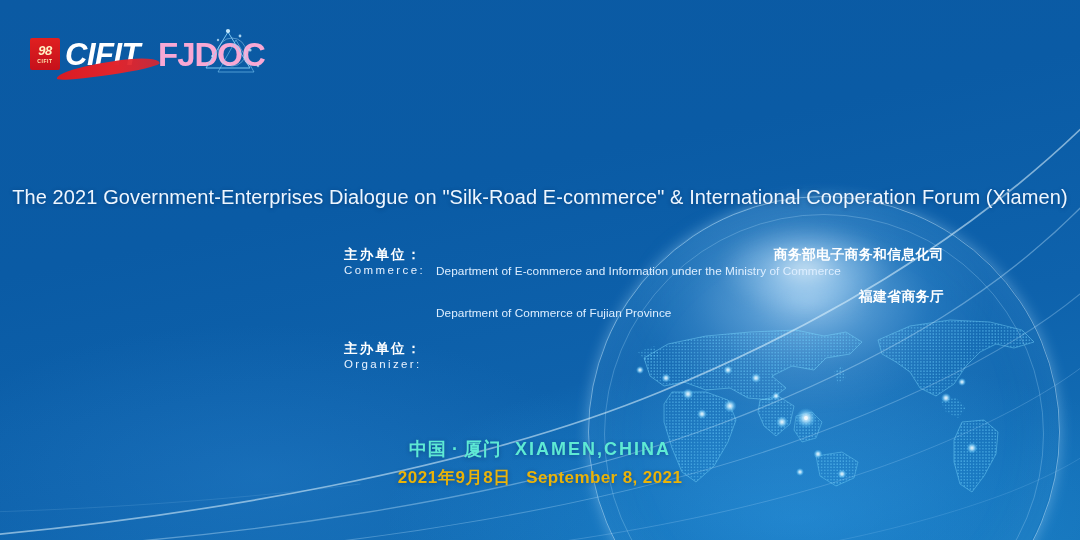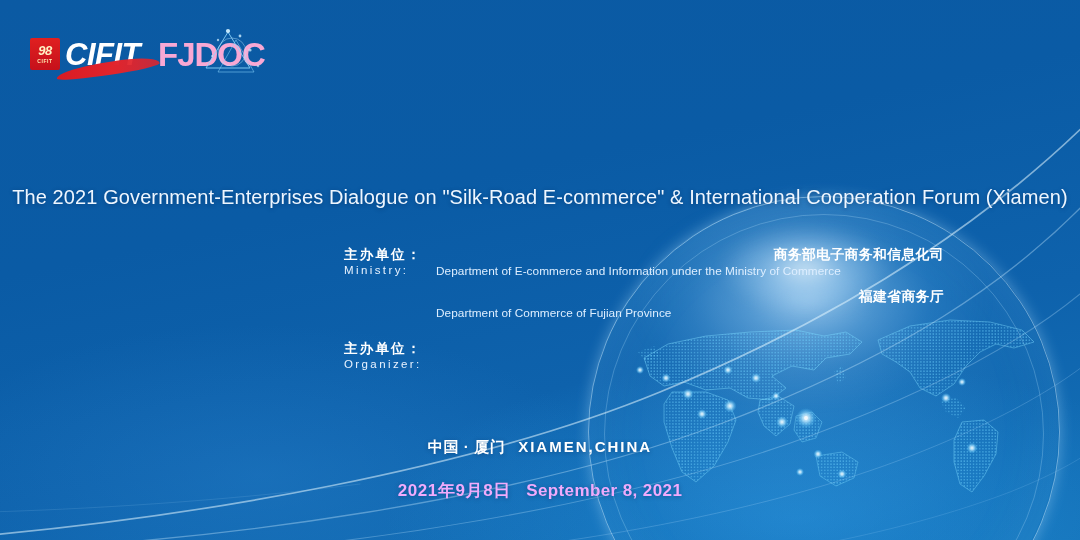--- a/index.html
+++ b/index.html
@@ -260,37 +260,37 @@
   }
 
   
   .footer {
     position: absolute;
     left: 0; right: 0;
     top: 436px;
     text-align: center;
   }
   .place-line {
-    color: #ffffff;
-    font-size: 15px;
+    color: #5eead4;
+    font-size: 18px;
     font-weight: bold;
     letter-spacing: .6px;
     white-space: nowrap;
     line-height: 1.5;
     text-shadow: 0 1px 4px rgba(0,30,70,0.35);
   }
   .place-line .en { letter-spacing: 2px; margin-left: 8px; }
   .date-line {
-    color: #f0abfc;
+    color: #eab308;
     font-size: 17px;
     font-weight: bold;
     letter-spacing: .6px;
     white-space: nowrap;
     line-height: 1.5;
-    margin-top: 19px;
+    margin-top: 2px;
     text-shadow: 0 1px 4px rgba(0,30,70,0.35);
   }
   .date-line .en { letter-spacing: .4px; margin-left: 10px; }
 </style>
 </head>
 <body>
 
 <div id="poster">
 
   <div class="bg-base"></div>
@@ -419,21 +419,21 @@
     </div>
   </div>
 
   <div class="title-en">The 2021 Government-Enterprises Dialogue on "Silk-Road E-commerce" &amp; International Cooperation Forum (Xiamen)</div>
 
   <div class="credits">
 
     <div class="credit-group">
       <div class="credit-labels">
         <div class="label-cn">主办单位：</div>
-        <div class="label-en">Ministry:</div>
+        <div class="label-en">Commerce:</div>
       </div>
       <div class="credit-entries">
         <div class="credit-entry">
           <div class="entry-cn">商务部电子商务和信息化司</div>
           <div class="entry-en">Department of E-commerce and Information under the Ministry of Commerce</div>
         </div>
         <div class="credit-entry">
           <div class="entry-cn">福建省商务厅</div>
           <div class="entry-en">Department of Commerce of Fujian Province</div>
         </div>

